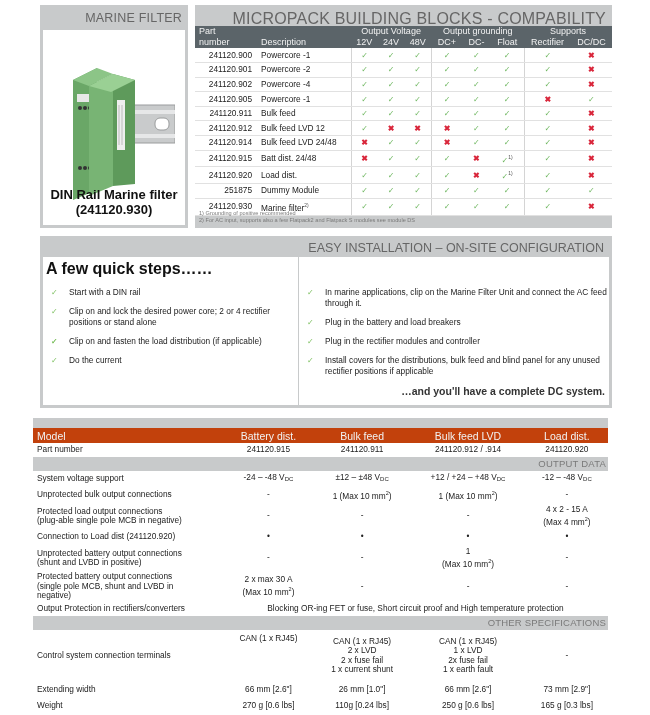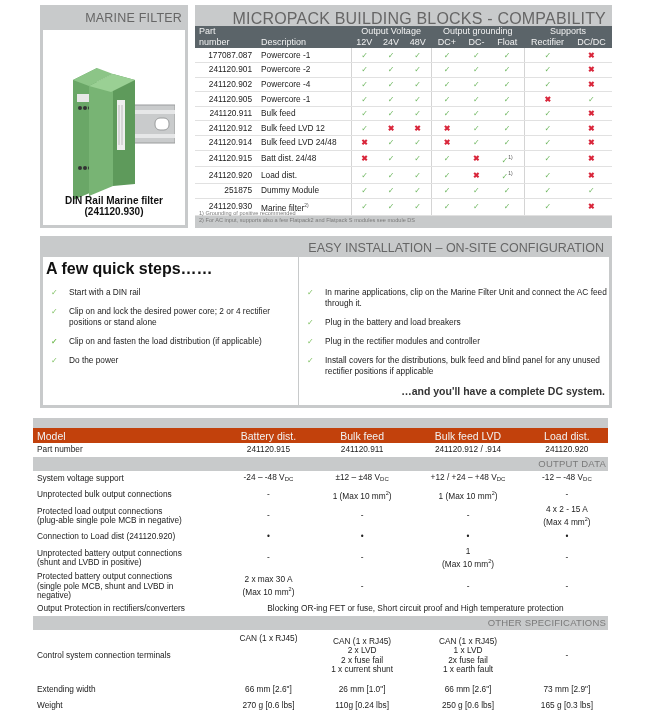--- a/index.html
+++ b/index.html
@@ -4,21 +4,21 @@
 <style>
   * { box-sizing: border-box; margin: 0; padding: 0; }
   html, body { width: 650px; height: 715px; background: #ffffff; overflow: hidden; }
   body { font-family: "Liberation Sans", sans-serif; color: #222; position: relative; }
 
   
   .mf-panel { position: absolute; left: 40px; top: 5px; width: 148px; height: 223px; background: #c8cacb; }
   .mf-title { height: 24px; text-align: right; padding: 6px 6px 0 0; font-size: 12.5px; color: #666; letter-spacing: 0.2px; }
   .mf-inner { position: absolute; left: 3px; top: 25px; right: 3px; bottom: 3px; background: #fff; }
   .mf-image { position: absolute; left: 12px; top: 20px; width: 120px; height: 150px; }
-  .mf-caption { position: absolute; left: 0; right: 0; bottom: 8px; text-align: center; font-size: 10px; font-weight: bold; color: #111; }
+  .mf-caption { position: absolute; left: 0; right: 0; bottom: 8px; text-align: center; font-size: 13px; font-weight: bold; color: #111; }
 
   
   .cm-panel { position: absolute; left: 195px; top: 5px; width: 417px; height: 223px; background: #c8cacb; }
   .cm-title { height: 20px; text-align: right; padding: 5px 6px 0 0; font-size: 16px; color: #666; letter-spacing: 0.2px; }
   .cm-table { position: absolute; left: 0; top: 21px; width: 417px; border-collapse: collapse; font-size: 8.3px; }
   .cm-table thead tr { background: #5b6469; color: #f2f2f2; }
   .cm-table thead th { font-weight: normal; padding: 0 2px; line-height: 11px; font-size: 9px; }
   .cm-table tbody tr { background: #fff; height: 14.6px; }
   .cm-table tbody td { border-bottom: 1px solid #e1e1e1; padding: 0 2px; text-align: center; line-height: 13px; color: #222; }
   .cm-table td.pn { text-align: right; padding-right: 7px; width: 64px; }
@@ -117,21 +117,21 @@
         <th>48V</th>
         <th>DC+</th>
         <th>DC-</th>
         <th>Float</th>
         <th>Rectifier</th>
         <th>DC/DC</th>
       </tr>
     </thead>
     <tbody id="matrix-body">
         <tr>
-          <td class="pn">177087.087</td>
+          <td class="pn">241120.900</td>
           <td class="desc"><span>Powercore -1</span></td>
           <td class="sep-l"><span class="ck">✓</span></td>
           <td><span class="ck">✓</span></td>
           <td><span class="ck">✓</span></td>
           <td class="sep-l"><span class="ck">✓</span></td>
           <td><span class="ck">✓</span></td>
           <td><span class="ck">✓</span></td>
           <td class="sep-l"><span class="ck">✓</span></td>
           <td><span class="xx">✖</span></td>
         </tr>
@@ -265,21 +265,21 @@
 
 <div class="ei-panel">
   <div class="ei-title">EASY INSTALLATION – ON-SITE CONFIGURATION</div>
   <div class="ei-left">
     <div class="ei-sub">A few quick steps……</div>
     <ul class="ei-list" id="left-steps">
         <li><span class="bul">✓</span><span>Start with a DIN rail</span></li>
         <li><span class="bul">✓</span><span>Clip on and lock the desired power core; 2 or 4 rectifier positions or stand alone</span></li>
         <li><span class="bul">✓</span></li>
         <li><span class="bul">✓</span><span>Clip on and fasten the load distribution (if applicable)</span></li>
-        <li><span class="bul">✓</span><span>Do the power</span></li>
+        <li><span class="bul">✓</span><span>Do the current</span></li>
       </ul>
   </div>
   <div class="ei-right">
     <ul class="ei-list" id="right-steps">
         <li><span class="bul">✓</span><span>In marine applications, clip on the Marine Filter Unit and connect the AC feed through it.</span></li>
         <li><span class="bul">✓</span><span>Plug in the battery and load breakers</span></li>
         <li><span class="bul">✓</span><span>Plug in the rectifier modules and controller</span></li>
         <li><span class="bul">✓</span><span>Install covers for the distributions, bulk feed and blind panel for any unused rectifier positions if applicable</span></li>
       </ul>
     <div class="ei-final">…and you'll have a complete DC system.</div>

